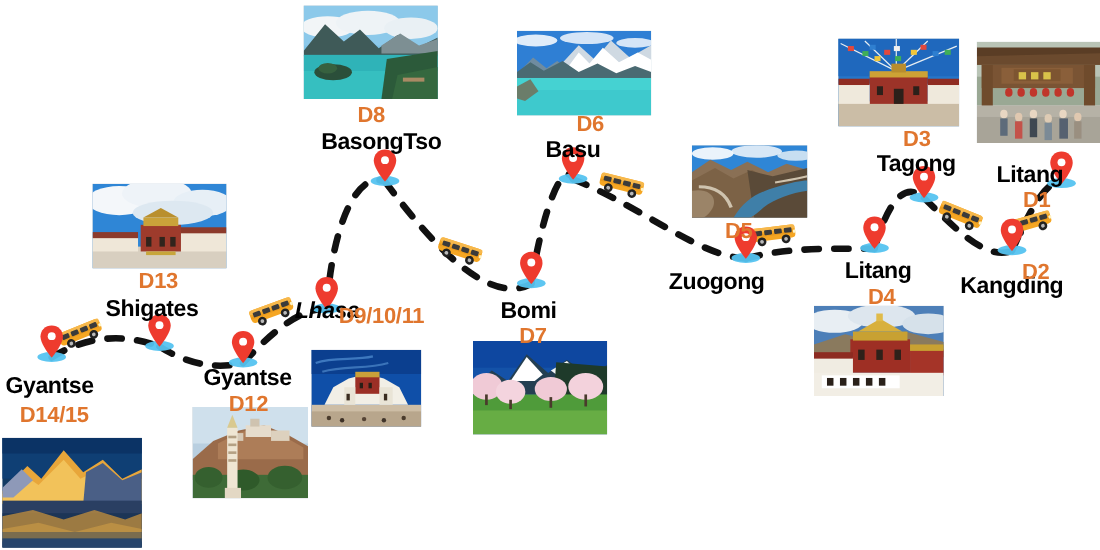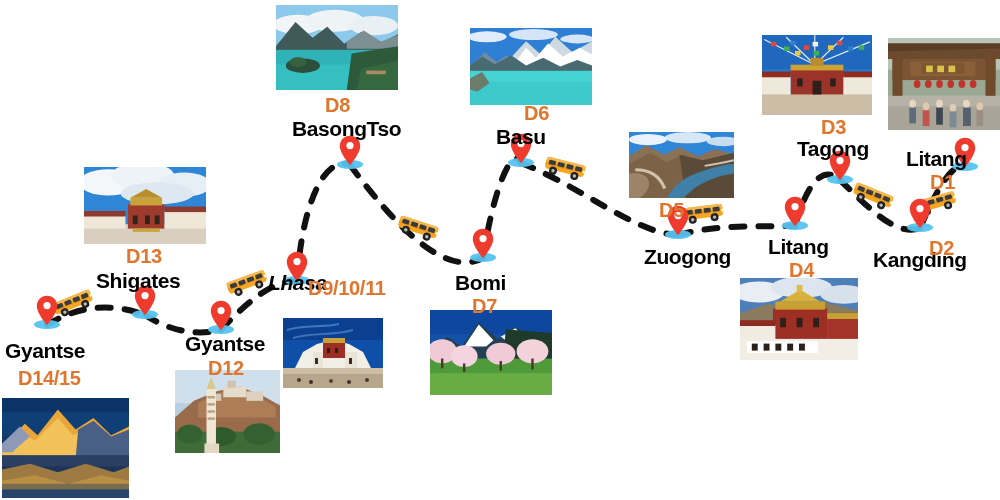--- a/index.html
+++ b/index.html
@@ -561,21 +561,21 @@
       <div class="lbl lbl-name" style="left: 185px; top: 333px;">Gyantse</div>
       <div class="lbl lbl-day" style="left: 208px; top: 358px;">D12</div>
       <div class="lbl lbl-name" style="left: 268px; top: 272px; font-style: italic;">Lhasa</div>
       <div class="lbl lbl-day" style="left: 308px; top: 278px;">D9/10/11</div>
       <div class="lbl lbl-name" style="left: 292px; top: 118px;">BasongTso</div>
       <div class="lbl lbl-day" style="left: 325px; top: 95px;">D8</div>
       <div class="lbl lbl-name" style="left: 455px; top: 272px;">Bomi</div>
       <div class="lbl lbl-day" style="left: 472px; top: 296px;">D7</div>
       <div class="lbl lbl-name" style="left: 496px; top: 126px;">Basu</div>
       <div class="lbl lbl-day" style="left: 512px; top: 103px; margin-left: 12px;">D6</div>
-      <div class="lbl lbl-name" style="left: 644px; top: 246px; text-align: right;">Zuogong</div>
+      <div class="lbl lbl-name" style="left: 608px; top: 246px; text-align: right;">Zuogong</div>
       <div class="lbl lbl-day" style="left: 659px; top: 200px;">D5</div>
       <div class="lbl lbl-name" style="left: 768px; top: 236px;">Litang</div>
       <div class="lbl lbl-day" style="left: 789px; top: 260px;">D4</div>
       <div class="lbl lbl-name" style="left: 797px; top: 138px;">Tagong</div>
       <div class="lbl lbl-day" style="left: 821px; top: 117px;">D3</div>
       <div class="lbl lbl-name" style="left: 873px; top: 249px;">Kangding</div>
       <div class="lbl lbl-day" style="left: 929px; top: 238px;">D2</div>
       <div class="lbl lbl-name" style="left: 906px; top: 148px;">Litang</div>
       <div class="lbl lbl-day" style="left: 930px; top: 172px;">D1</div>
     </div>

